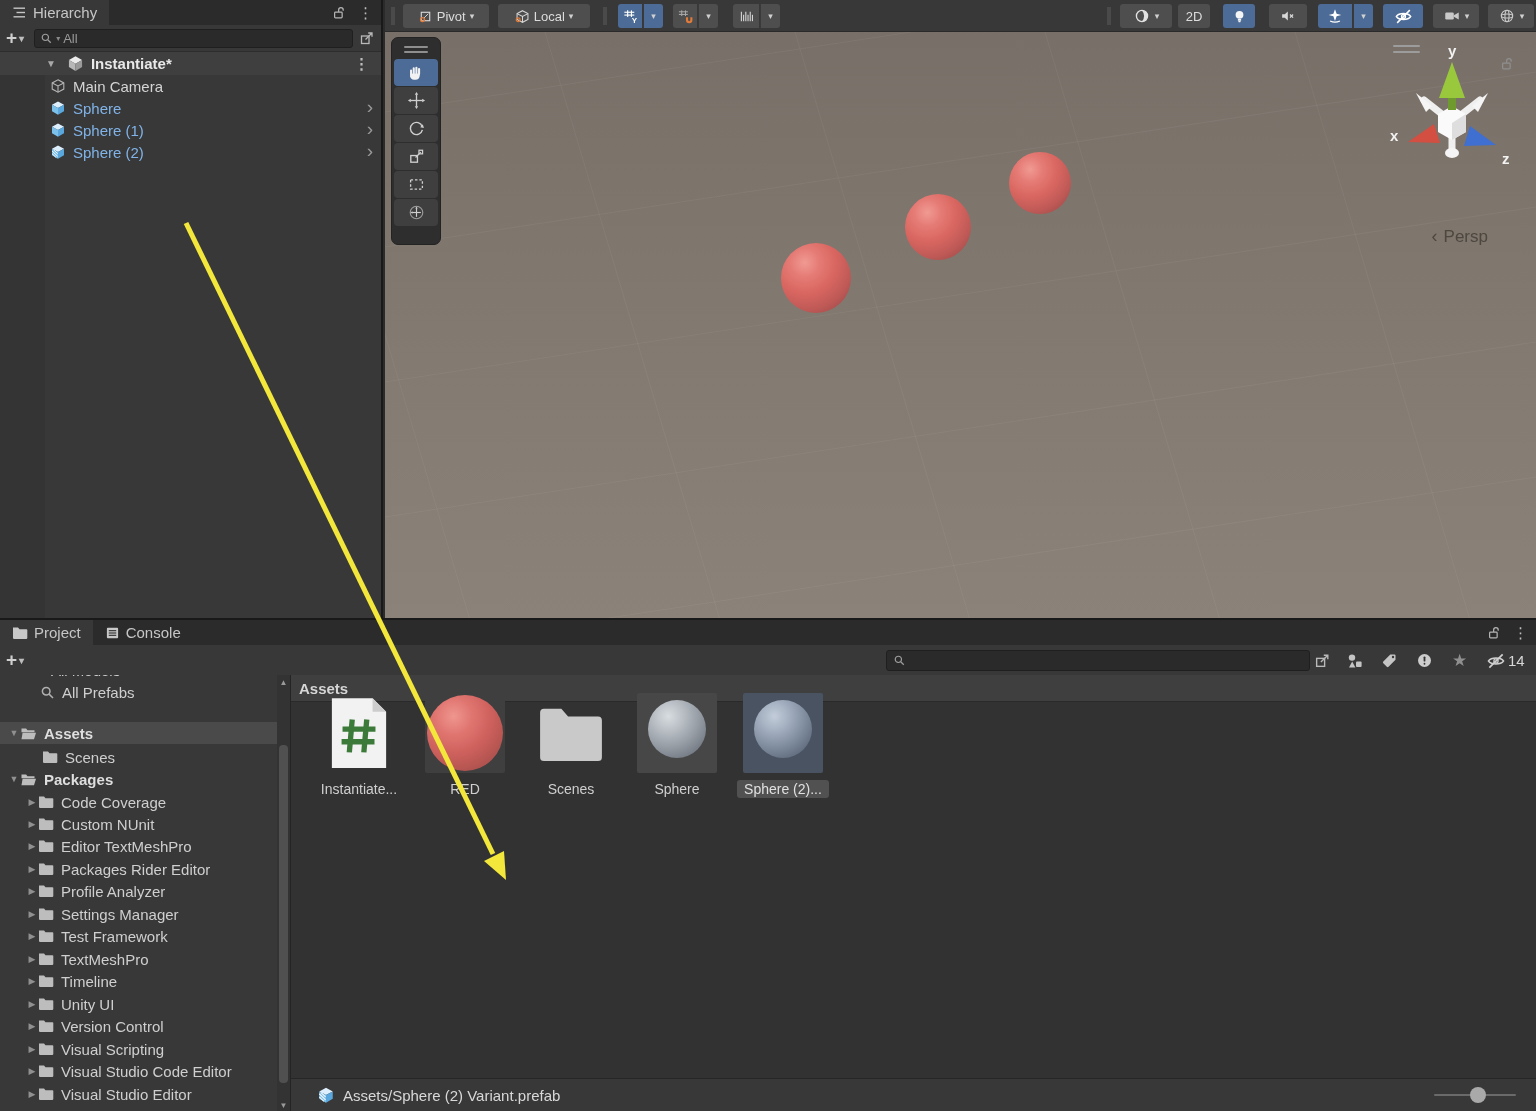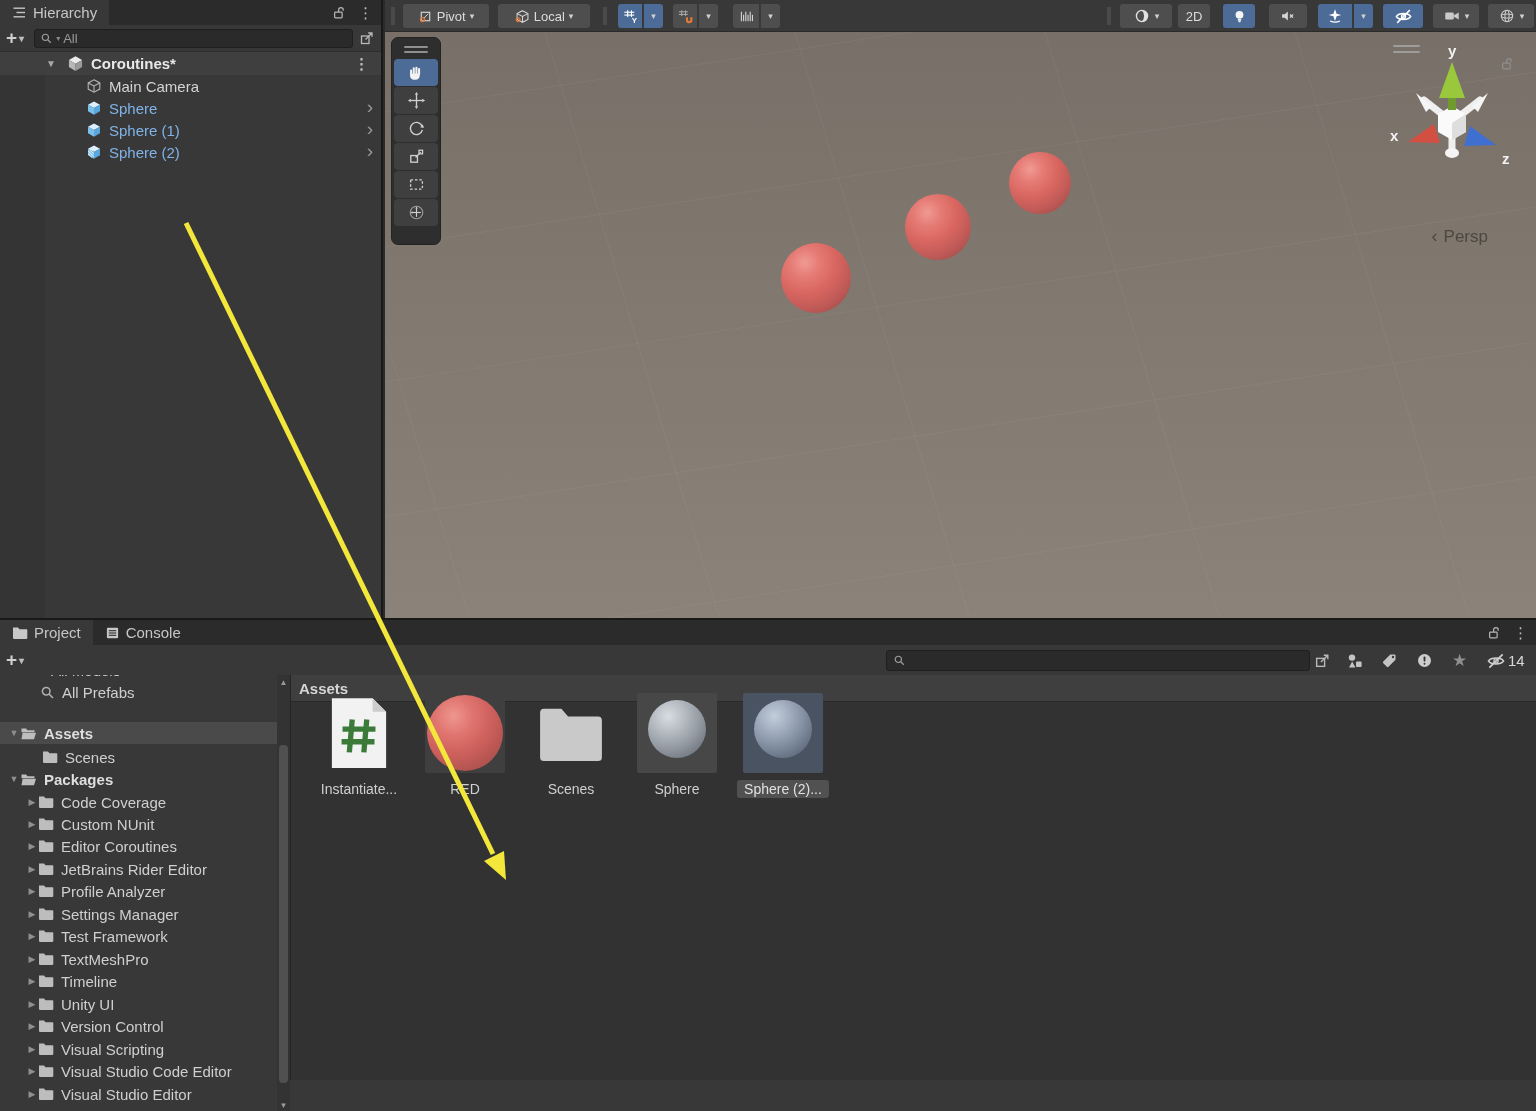--- a/index.html
+++ b/index.html
@@ -23,21 +23,21 @@
   #hierarchy { position:absolute; left:0; top:0; width:383px; height:620px; background:#383838; border-right:2px solid #191919; }
   .panel-toolbar { height:27px; background:#383838; display:flex; align-items:center; border-bottom:1px solid #2d2d2d; padding:0 6px; position:relative; }
   .plus-btn { display:flex; align-items:center; color:#cfcfcf; font-size:19px; font-weight:bold; gap:2px; }
   .plus-btn .caret { font-size:10px; color:#bdbdbd; }
   .searchbox { flex:1; height:19px; margin:0 6px 0 10px; background:#2a2a2a; border:1px solid #1f1f1f; border-radius:3px; display:flex; align-items:center; padding:0 5px; gap:3px; }
   .searchbox input { flex:1; background:transparent; border:none; outline:none; color:#9a9a9a; font-size:13px; font-family:"Liberation Sans",sans-serif; }
   .searchbox .caret { font-size:8px; color:#8a8a8a; }
 
   #hier-rows { position:relative; }
   .gutter { position:absolute; left:0; top:0; width:45px; height:568px; background:#343434; }
-  .hrow { position:relative; height:22px; display:flex; align-items:center; gap:7px; font-size:15px; color:#d4d4d4; padding-left:86px; }
+  .hrow { position:relative; height:22px; display:flex; align-items:center; gap:7px; font-size:15px; color:#d4d4d4; padding-left:50px; }
   .hrow.root { height:23px; background:#3f3f3f; padding-left:46px; font-weight:bold; color:#e8e8e8; }
   .hrow.root .tri { font-size:10px; color:#a8a8a8; margin-right:4px; }
   .hrow .chev { position:absolute; right:8px; font-size:19px; color:#9a9a9a; line-height:1; top:0; }
   .hrow .kebab { position:absolute; right:10px; }
   .hrow.prefab { color:#80b3e8; }
 
   
   #scene { position:absolute; left:385px; top:0; width:1151px; height:620px; background:#383838; }
   #scene-toolbar { position:relative; height:32px; background:#383838; border-bottom:1px solid #2a2a2a; }
   .tbtn { position:absolute; top:4px; height:24px; background:#4e4e4e; border-radius:3px; display:flex; align-items:center; justify-content:center; gap:4px; color:#dcdcdc; font-size:13px; padding:0 6px; }
@@ -156,21 +156,21 @@
 
       <div class="hrow root">
         <span class="tri">▼</span>
         <span class="icon">
           <svg width="17" height="17" viewBox="0 0 16 16">
               <polygon points="8,1.2 14.2,4.7 8,8.2 1.8,4.7" fill="#ececec"></polygon>
               <polygon points="1.8,4.7 8,8.2 8,15 1.8,11.4" fill="#b8b8b8"></polygon>
               <polygon points="14.2,4.7 8,8.2 8,15 14.2,11.4" fill="#9a9a9a"></polygon>
             </svg>
         </span>
-        <span>Coroutines*</span>
+        <span>Instantiate*</span>
         <span class="kebab">⋮</span>
       </div>
 
       <div class="hrow">
         <span class="icon">
           <svg width="16" height="16" viewBox="0 0 16 16">
               <g fill="none" stroke="#b4b4b4" stroke-width="1.1">
                 <path d="M8 1.8 13.8 4.9 v6.2 L8 14.2 2.2 11.1 V4.9 Z"></path>
                 <path d="M2.2 4.9 8 8 l5.8 -3.1 M8 8 v6.2"></path>
               </g>
@@ -675,31 +675,31 @@
             <span class="lbl">Custom NUnit</span>
           </div>
         <div class="trow" style="top:160px">
             <span style="width:26px"></span>
             <span class="tri">▶</span>
             <span class="icon">
               <svg width="16" height="14" viewBox="0 0 16 14">
                 <path d="M1 1.5 h5 l1.5 1.8 h7 a0.8 0.8 0 0 1 0.8 0.8 v8 a0.8 0.8 0 0 1 -0.8 0.8 H1.8 A0.8 0.8 0 0 1 1 12.1 Z" fill="#bdbdbd"></path>
               </svg>
             </span>
-            <span class="lbl">Editor Coroutines</span>
+            <span class="lbl">Editor TextMeshPro</span>
           </div>
         <div class="trow" style="top:183px">
             <span style="width:26px"></span>
             <span class="tri">▶</span>
             <span class="icon">
               <svg width="16" height="14" viewBox="0 0 16 14">
                 <path d="M1 1.5 h5 l1.5 1.8 h7 a0.8 0.8 0 0 1 0.8 0.8 v8 a0.8 0.8 0 0 1 -0.8 0.8 H1.8 A0.8 0.8 0 0 1 1 12.1 Z" fill="#bdbdbd"></path>
               </svg>
             </span>
-            <span class="lbl">JetBrains Rider Editor</span>
+            <span class="lbl">Packages Rider Editor</span>
           </div>
         <div class="trow" style="top:205px">
             <span style="width:26px"></span>
             <span class="tri">▶</span>
             <span class="icon">
               <svg width="16" height="14" viewBox="0 0 16 14">
                 <path d="M1 1.5 h5 l1.5 1.8 h7 a0.8 0.8 0 0 1 0.8 0.8 v8 a0.8 0.8 0 0 1 -0.8 0.8 H1.8 A0.8 0.8 0 0 1 1 12.1 Z" fill="#bdbdbd"></path>
               </svg>
             </span>
             <span class="lbl">Profile Analyzer</span>
@@ -838,20 +838,38 @@
         </div>
         <div class="tile-label" style="left:334px"><span>Sphere</span></div>
 
         <div class="tile" style="left:452px;background:#4a5361">
           <div class="ball" style="width:58px;height:58px;margin-top:-8px;background:radial-gradient(circle at 35% 28%, #c3cdda 0%, #9fabbc 30%, #808d9f 55%, #626e80 80%, #4e586a 100%);"></div>
         </div>
         <div class="tile-label sel" style="left:440px"><span>Sphere (2)...</span></div>
       </div>
     </div>
 
+    <div id="statusbar">
+      <span class="icon">
+        <svg width="18" height="18" viewBox="0 0 16 16">
+            <polygon points="8,1.5 14,4.8 8,8.1 2,4.8" fill="#ddeefc"></polygon>
+            <polygon points="2,4.8 8,8.1 8,14.8 2,11.3" fill="#7cc1ec"></polygon>
+            <polygon points="14,4.8 8,8.1 8,14.8 14,11.3" fill="#59a7dd"></polygon>
+            <g stroke="#f2f8fd" stroke-width="1">
+              <line x1="2" y1="9.6" x2="6.2" y2="13.6"></line>
+              <line x1="2" y1="6.9" x2="7.6" y2="12.3"></line>
+              <line x1="3.4" y1="5.6" x2="7.6" y2="9.6"></line>
+            </g>
+          </svg>
+      </span>
+      <span>Assets/Sphere (2) Variant.prefab</span>
+      <div id="zoom-slider">
+        <div class="knob"></div>
+      </div>
+    </div>
   </section>
 
   <svg id="arrow-overlay">
     <line x1="186" y1="223" x2="493" y2="854" stroke="#f3e73b" stroke-width="5"></line>
     <polygon points="506,880 484,861 504,851" fill="#f3e73b"></polygon>
   </svg>
 
 </div>
 
 </body></html>

